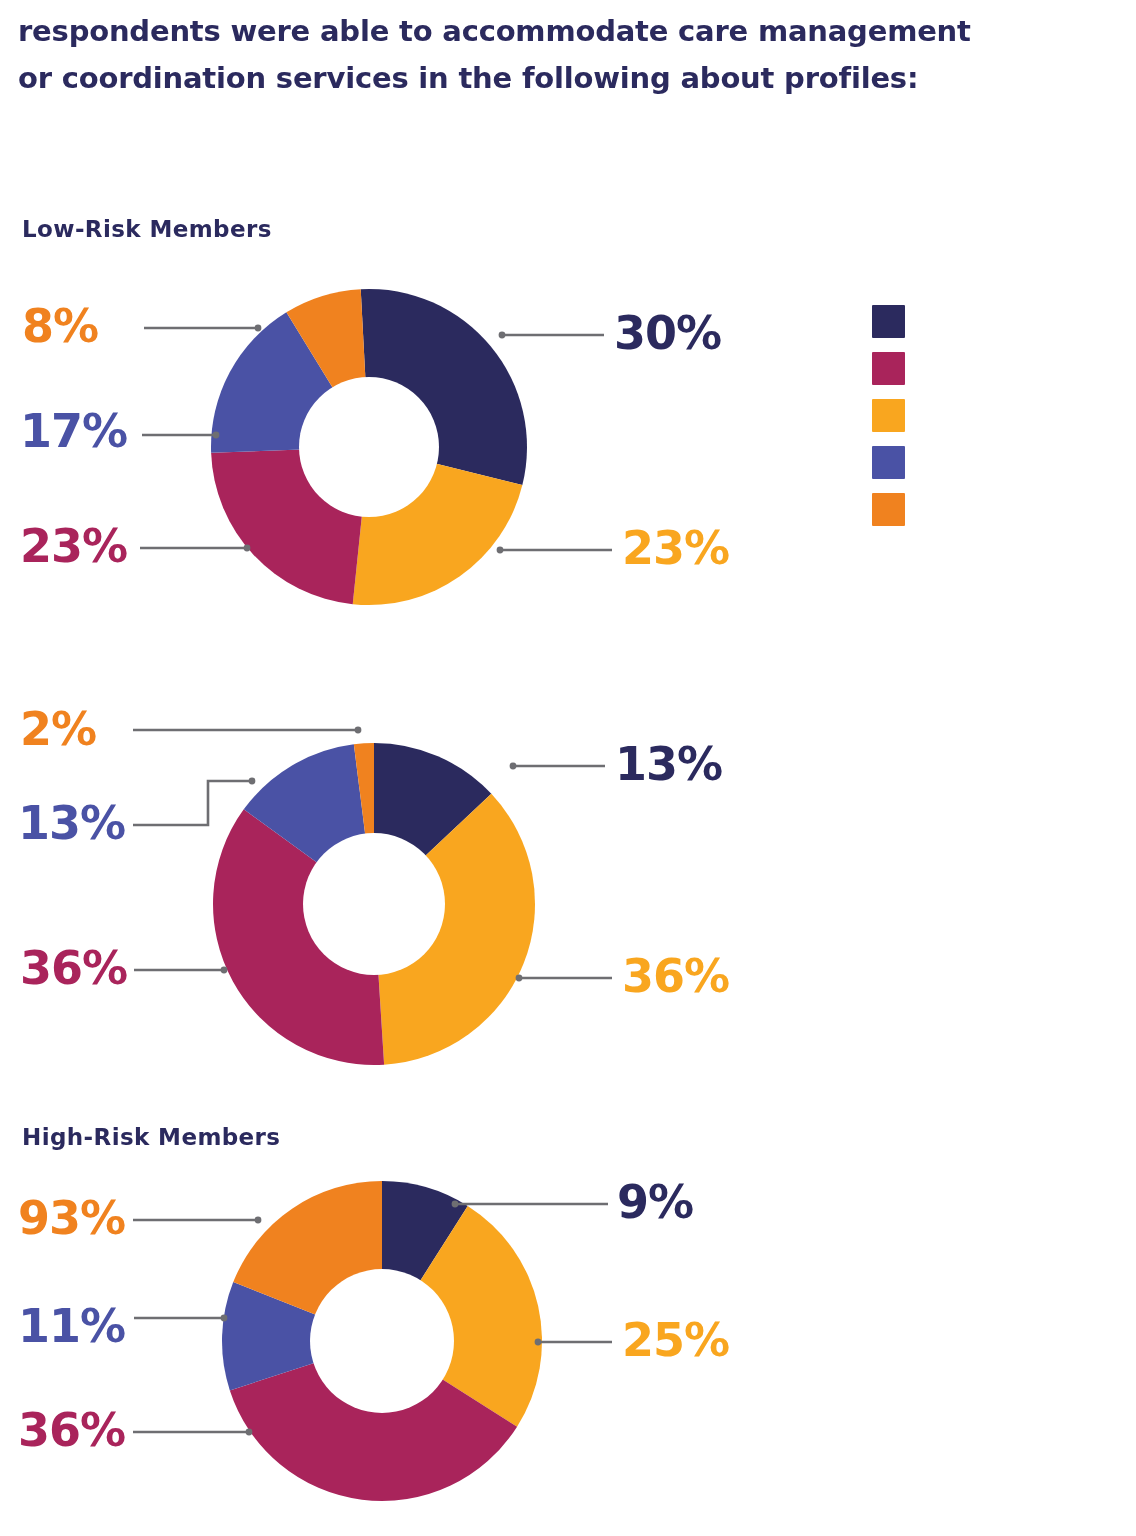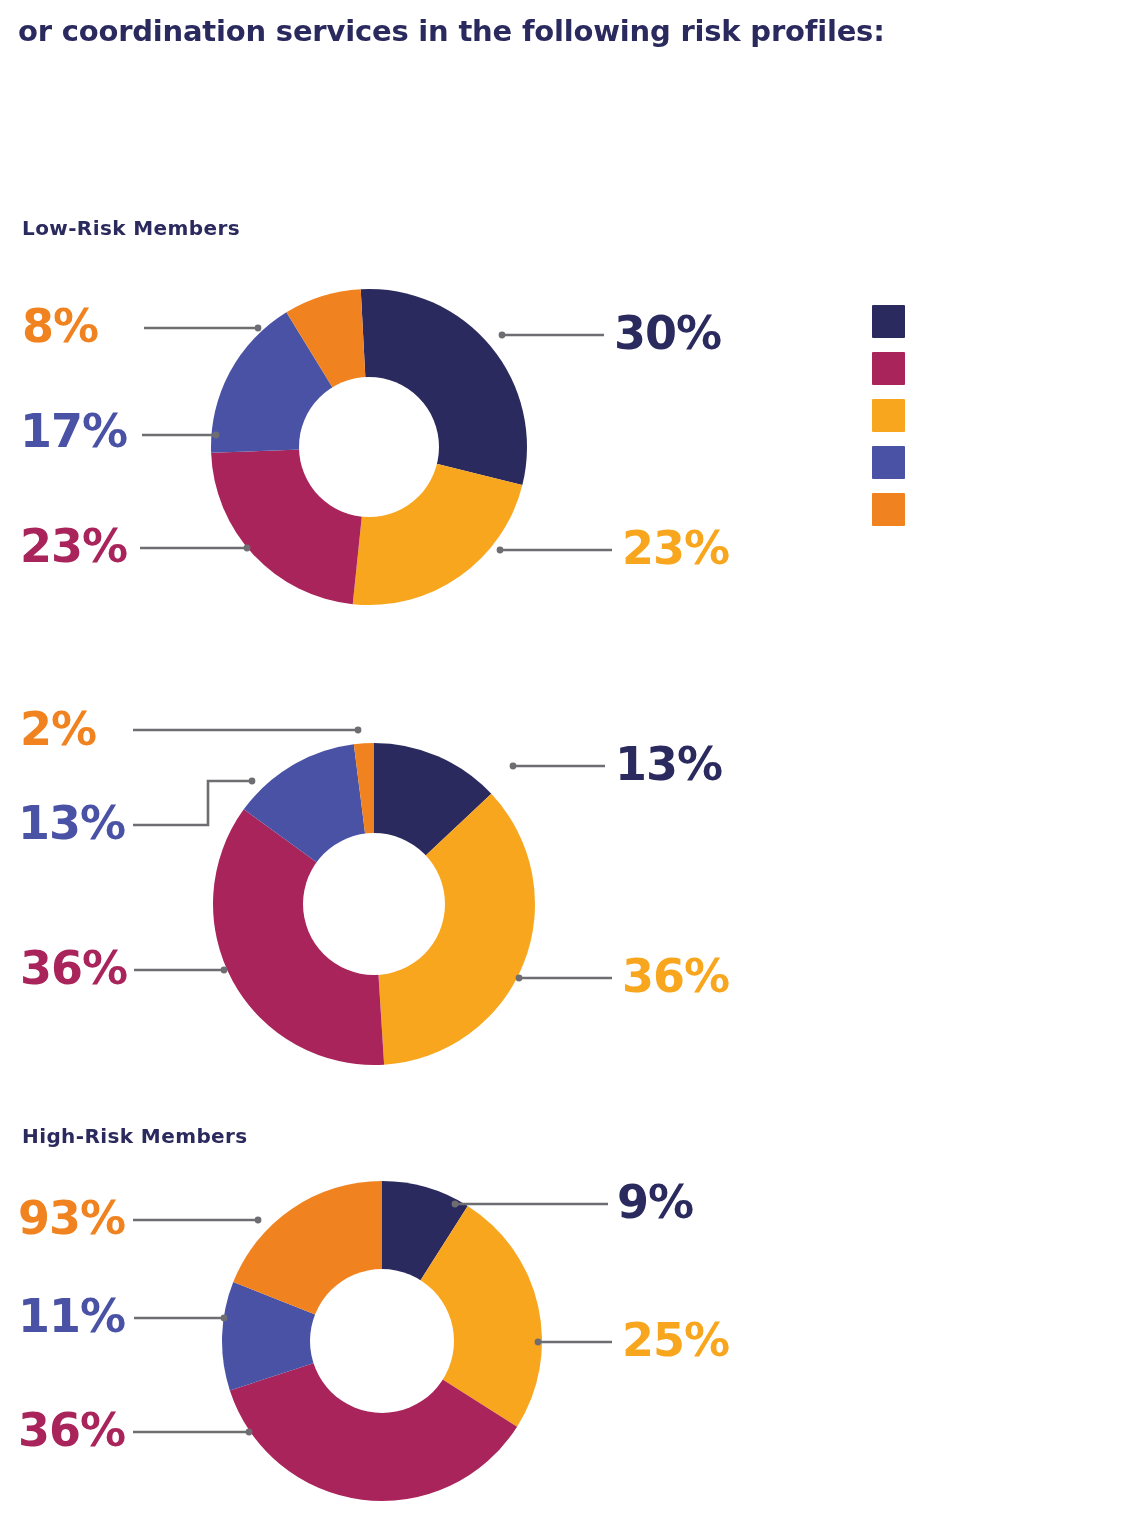--- a/index.html
+++ b/index.html
@@ -37,21 +37,21 @@
   #block-low    { top: 200px;  height: 440px; }
   #block-rising { top: 640px;  height: 470px; }
   #block-high   { top: 1110px; height: 426px; }
 
   .chart-title {
     position: absolute;
     left: 22px;
     color: #2B2A5E;
     font-family: "DejaVu Sans", sans-serif;
     font-weight: bold;
-    font-size: 20px;
+    font-size: 23px;
     letter-spacing: 0.4px;
     white-space: nowrap;
   }
 
   .donut-wrap { position: absolute; }
   .donut-wrap svg { display: block; overflow: visible; }
 
   
   .pct {
     position: absolute;
@@ -102,21 +102,22 @@
     color: #2B2A5E;
     white-space: nowrap;
   }
 </style>
 </head>
 <body>
 
 <div class="page">
 
   <div class="headline">
-    <span class="hl-line">or coordination services in the following risk profiles:</span>
+    <span class="hl-line">respondents were able to accommodate care management</span>
+    <span class="hl-line">or coordination services in the following about profiles:</span>
   </div>
 
   <div class="chart-block" id="block-low">
     <div class="chart-title" style="top:16px;">Low-Risk Members</div>
 
     <div class="donut-wrap" style="left:211px; top:88px;">
       <svg width="316" height="318" viewBox="0 0 316 318">
         <g>
             <path d="M 158 159 L 149.73 1.22 A 158 158 0 0 1 311.35 197.04 Z" fill="#2B2A5E"></path>
             <path d="M 158 159 L 311.35 197.04 A 158 158 0 0 1 141.73 316.16 Z" fill="#F9A61F"></path>
@@ -218,21 +219,21 @@
       <g fill="#6E6E72">
         <circle cx="258" cy="110" r="3.4"></circle>
         <circle cx="224" cy="208" r="3.4"></circle>
         <circle cx="249" cy="322" r="3.4"></circle>
         <circle cx="455" cy="94" r="3.4"></circle>
         <circle cx="538" cy="232" r="3.4"></circle>
       </g>
     </svg>
 
     <div class="pct left c-orange" style="left:18px;  top:85px;">93%</div>
-    <div class="pct left c-blue" style="left:18px;  top:183px;">11%</div>
+    <div class="pct left c-blue" style="left:18px;  top:193px;">11%</div>
     <div class="pct left c-magenta" style="left:18px;  top:297px;">36%</div>
     <div class="pct right c-navy" style="left:617px; top:69px;">9%</div>
     <div class="pct right c-yellow" style="left:622px; top:207px;">25%</div>
   </div>
 
   <div class="legend">
       <div class="legend-row">
         <div class="legend-swatch" style="background: rgb(43, 42, 94);"></div>
         <span class="legend-label"></span>
       </div>

